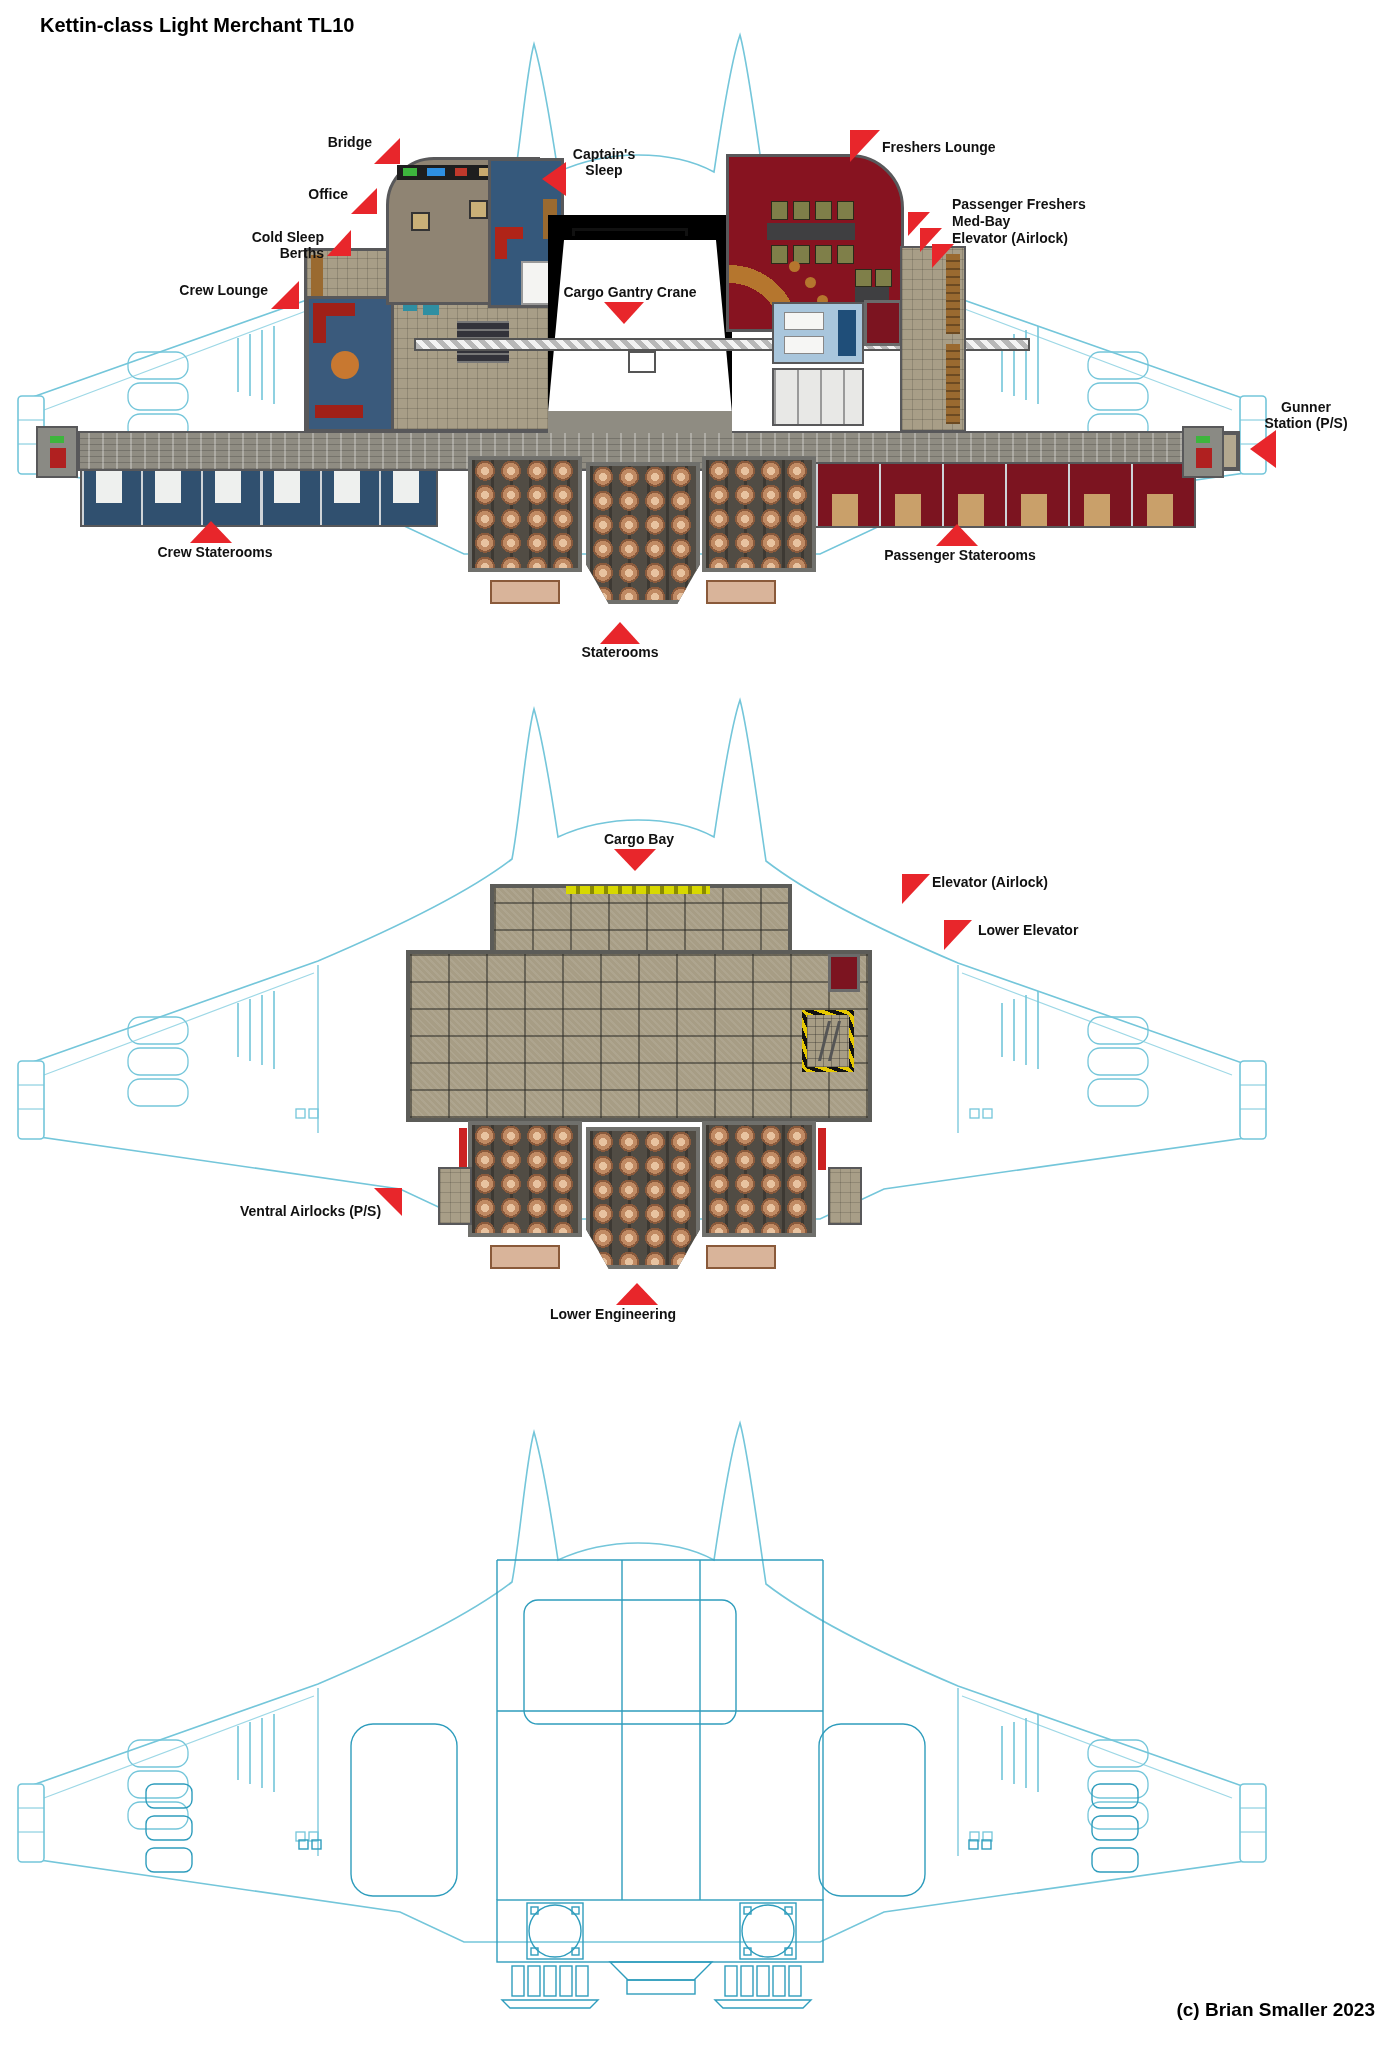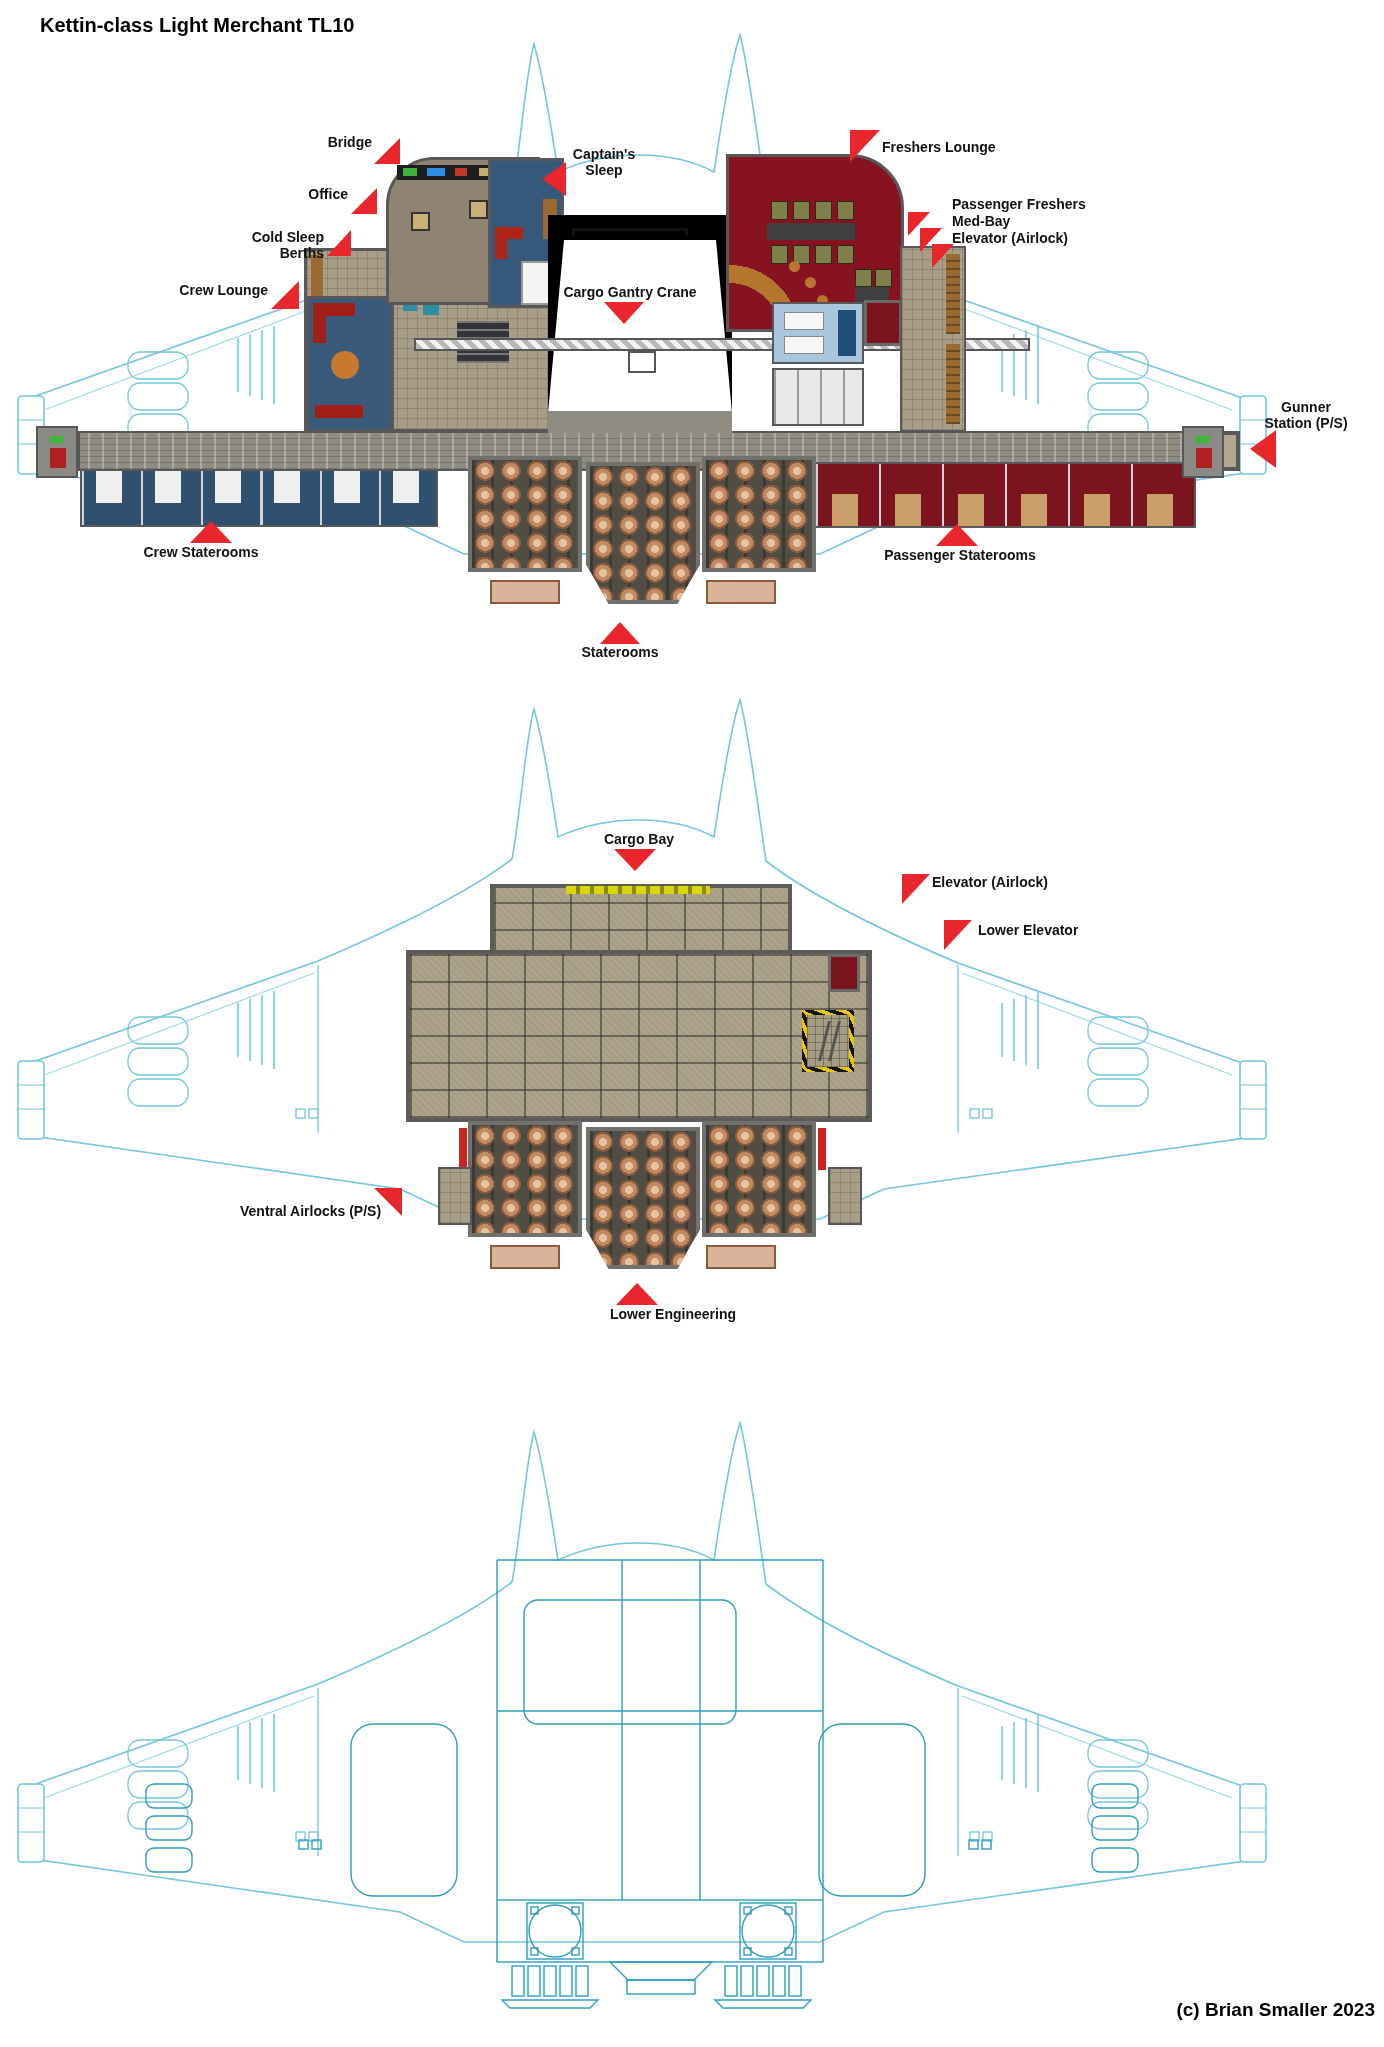--- a/index.html
+++ b/index.html
@@ -215,21 +215,21 @@
     <div class="tri tri-dl" style="left:850px;top:130px;width:30px;height:32px"></div>
     <div class="lbl" style="left:952px;top:196px;width:200px;line-height:17px">Passenger Freshers
 Med-Bay
 Elevator (Airlock)</div>
     <div class="tri tri-dl" style="left:908px;top:212px;width:22px;height:24px"></div>
     <div class="tri tri-dl" style="left:920px;top:228px;width:22px;height:24px"></div>
     <div class="tri tri-dl" style="left:932px;top:244px;width:22px;height:24px"></div>
     <div class="lbl c" style="left:1246px;top:399px;width:120px">Gunner
 Station (P/S)</div>
     <div class="tri tri-left" style="left:1250px;top:430px;width:26px;height:38px"></div>
-    <div class="lbl c" style="left:136px;top:544px;width:130px">Crew Staterooms</div>
+    <div class="lbl c" style="left:150px;top:544px;width:130px">Crew Staterooms</div>
     <div class="tri tri-up" style="left:190px;top:521px;width:42px;height:22px"></div>
     <div class="lbl c" style="left:880px;top:547px;width:160px">Passenger Staterooms</div>
     <div class="tri tri-up" style="left:936px;top:524px;width:42px;height:22px"></div>
     <div class="lbl c" style="left:570px;top:644px;width:100px">Staterooms</div>
     <div class="tri tri-up" style="left:600px;top:622px;width:40px;height:22px"></div>
   </div>
 
   <div>
     <svg class="hull" style="top:665px" width="1384" height="700">
       <use href="#hullsym"></use>
@@ -255,21 +255,21 @@
     <div class="room thin tanquilt abs" style="left:828px;top:1167px;width:34px;height:58px"></div>
 
     <div class="lbl c" style="left:594px;top:831px;width:90px">Cargo Bay</div>
     <div class="tri tri-down" style="left:614px;top:849px;width:42px;height:22px"></div>
     <div class="lbl" style="left:932px;top:874px;width:170px">Elevator (Airlock)</div>
     <div class="tri tri-dl" style="left:902px;top:874px;width:28px;height:30px"></div>
     <div class="lbl" style="left:978px;top:922px;width:140px">Lower Elevator</div>
     <div class="tri tri-dl" style="left:944px;top:920px;width:28px;height:30px"></div>
     <div class="lbl" style="left:240px;top:1203px;width:160px">Ventral Airlocks (P/S)</div>
     <div class="tri tri-vr" style="left:374px;top:1188px;width:28px;height:28px"></div>
-    <div class="lbl c" style="left:608px;top:1306px;width:130px">Lower Engineering</div>
+    <div class="lbl c" style="left:548px;top:1306px;width:130px">Lower Engineering</div>
     <div class="tri tri-up" style="left:616px;top:1283px;width:42px;height:22px"></div>
   </div>
 
   <div>
     <svg class="hull" style="top:1388px" width="1384" height="660">
       <use href="#hullsym"></use>
       <g fill="none" stroke="#2f9dbd" stroke-width="1.4">
         <path d="M 497 172 V 512 M 622 172 V 512 M 700 172 V 512 M 823 172 V 512
                  M 497 172 H 823 M 497 323 H 823"></path>
         <rect x="524" y="212" width="212" height="124" rx="14"></rect>

